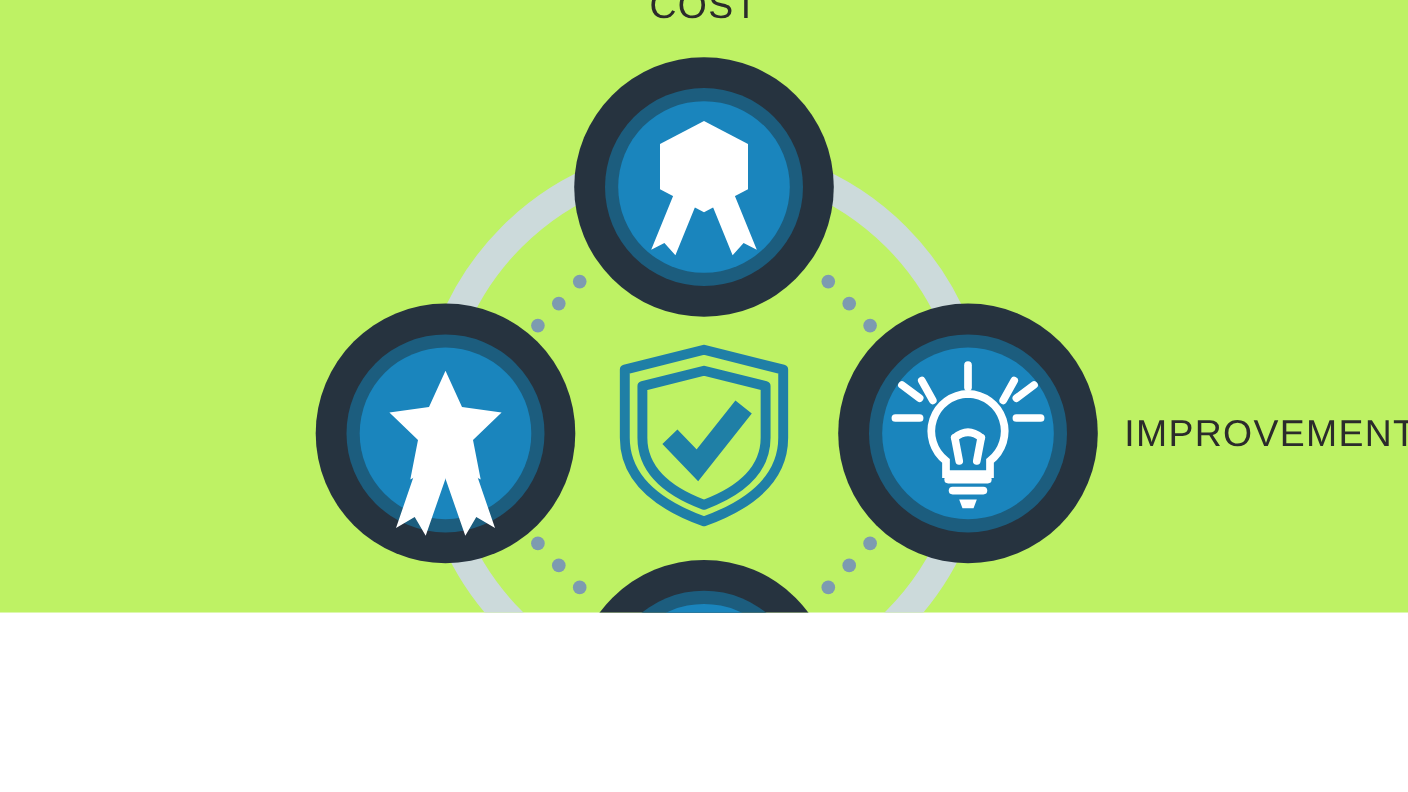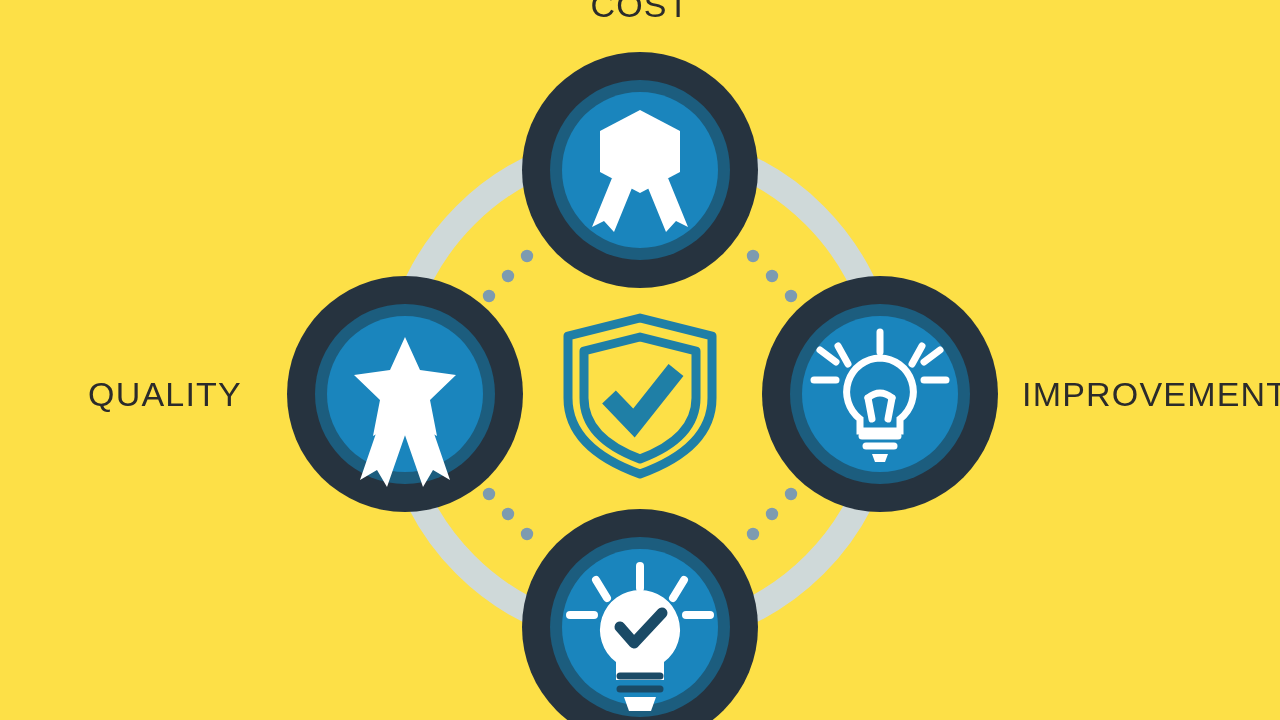--- a/index.html
+++ b/index.html
@@ -3,23 +3,23 @@
 <meta charset="utf-8">
 <style>
   html, body {
     margin: 0;
     padding: 0;
     background: #ffffff;
   }
   #stage {
     position: relative;
     width: 1280px;
-    height: 720px;
+    height: 557px;
     overflow: hidden;
-    background: #fde047;
+    background: #bef264;
     font-family: "Liberation Sans", sans-serif;
   }
   #bg-svg {
     position: absolute;
     left: 0; top: 0;
     width: 1280px;
     height: 720px;
     display: block;
   }
   .node-label {
@@ -196,17 +196,16 @@
                Q 696 438 640 459
                Q 584 438 584 398
                L 584 351 Z" fill="none" stroke="#1f7fa6" stroke-width="9" stroke-linejoin="round"></path>
 
       <path d="M 609 397 L 634 423 L 676 370" fill="none" stroke="#1f7fa6" stroke-width="19" stroke-linecap="butt" stroke-linejoin="miter"></path>
     </g>
   </svg>
 
   <div class="node-label" id="label-cost">COST</div>
 
-  <div class="node-label" id="label-quality">QUALITY</div>
 
   <div class="node-label" id="label-improvement">IMPROVEMENT</div>
 
 </div>
 
 </body></html>

